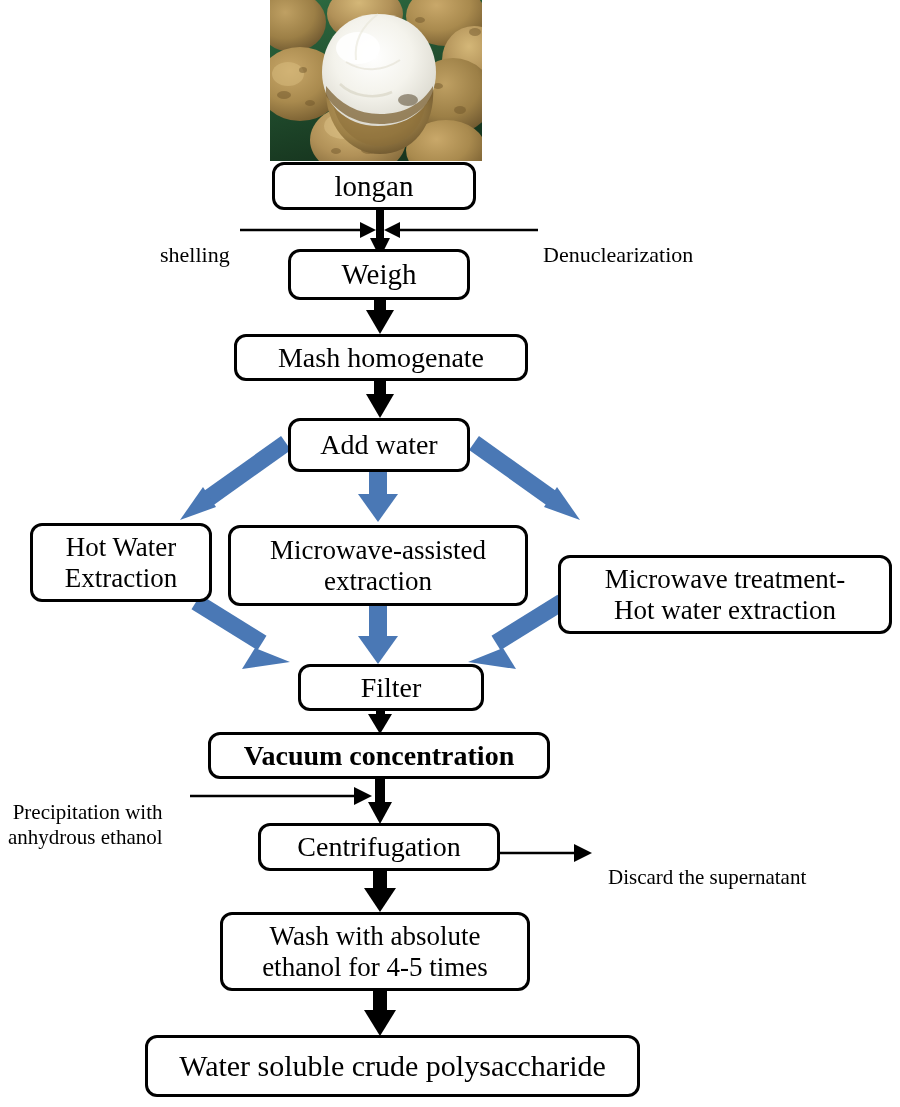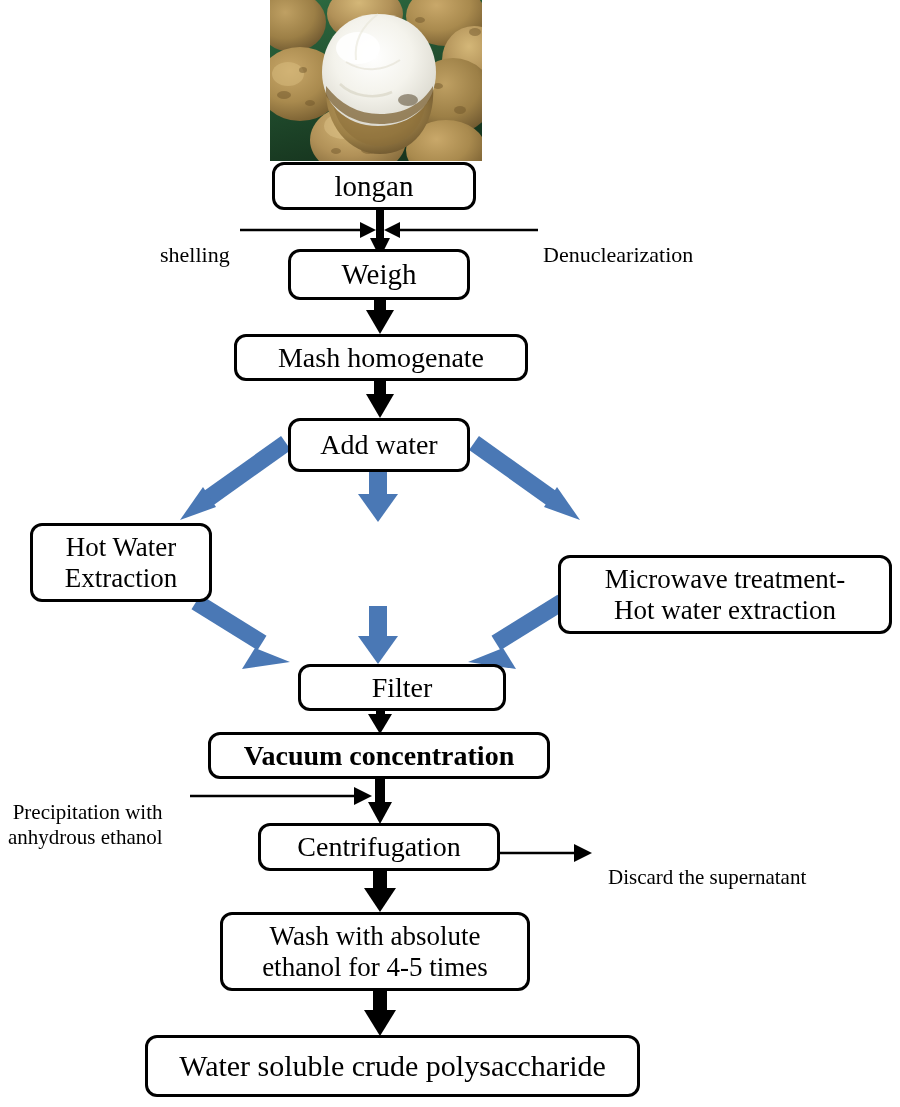--- a/index.html
+++ b/index.html
@@ -244,27 +244,31 @@
 
   <div class="node" style="left:288px; top:418px; width:182px; height:54px; font-size:28px;">
     <span>Add water</span>
   </div>
 
   <div class="node" style="left:30px; top:523px; width:182px; height:79px; font-size:27px;">
     <span>Hot Water
 Extraction</span>
   </div>
 
+  <div class="node" style="left:228px; top:525px; width:300px; height:81px; font-size:27px;">
+    <span>Microwave-assisted
+extraction</span>
+  </div>
 
   <div class="node" style="left:558px; top:523px; width:334px; height:79px; font-size:27px;margin-top:32px;">
     <span>Microwave treatment-
 Hot water extraction</span>
   </div>
 
-  <div class="node" style="left:298px; top:664px; width:208px; height:47px; font-size:28px;">
+  <div class="node" style="left:298px; top:664px; width:186px; height:47px; font-size:28px;">
     <span>Filter</span>
   </div>
 
   <div class="node" style="left:208px; top:732px; width:342px; height:47px; font-size:28px;font-weight:bold;">
     <span>Vacuum concentration</span>
   </div>
 
   <div class="node" style="left:258px; top:823px; width:242px; height:48px; font-size:28px;">
     <span>Centrifugation</span>
   </div>

